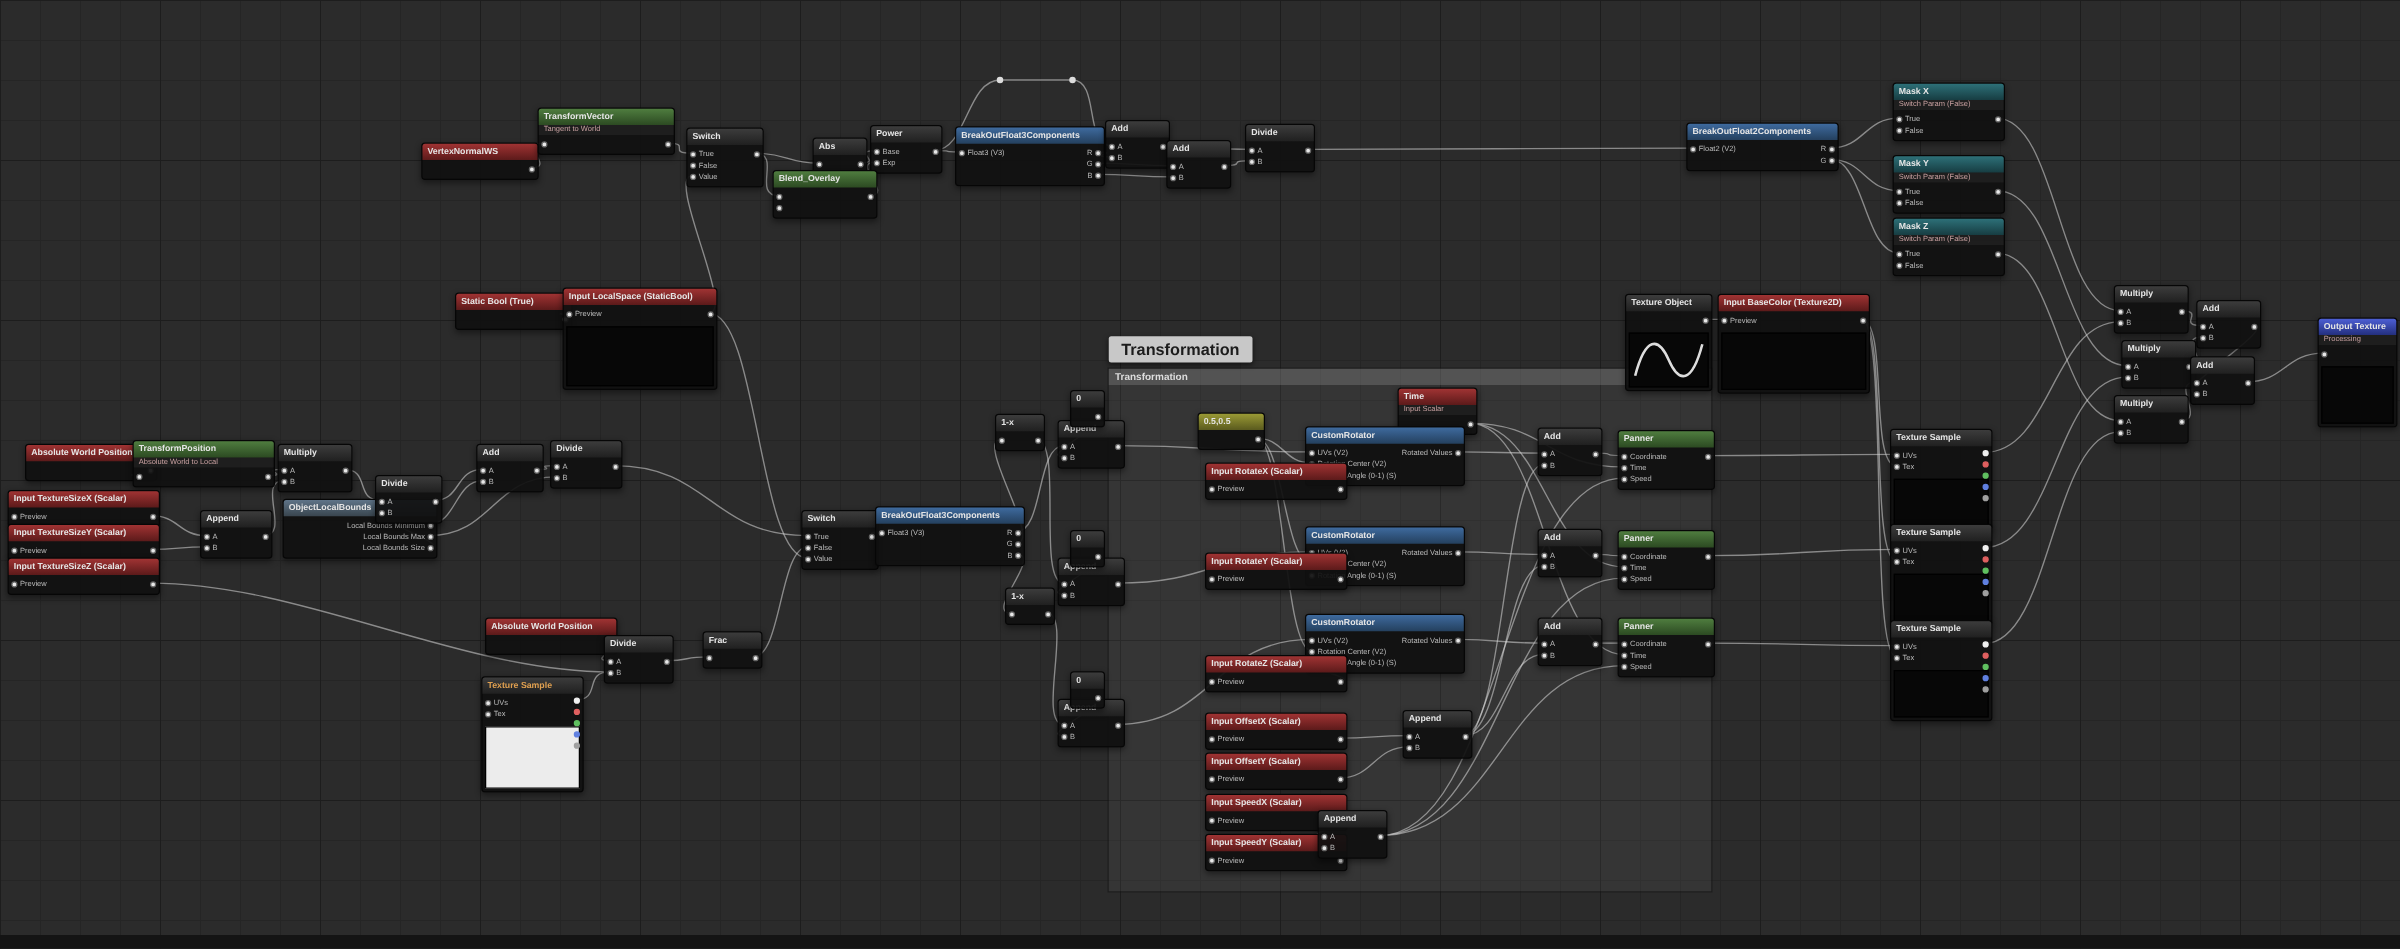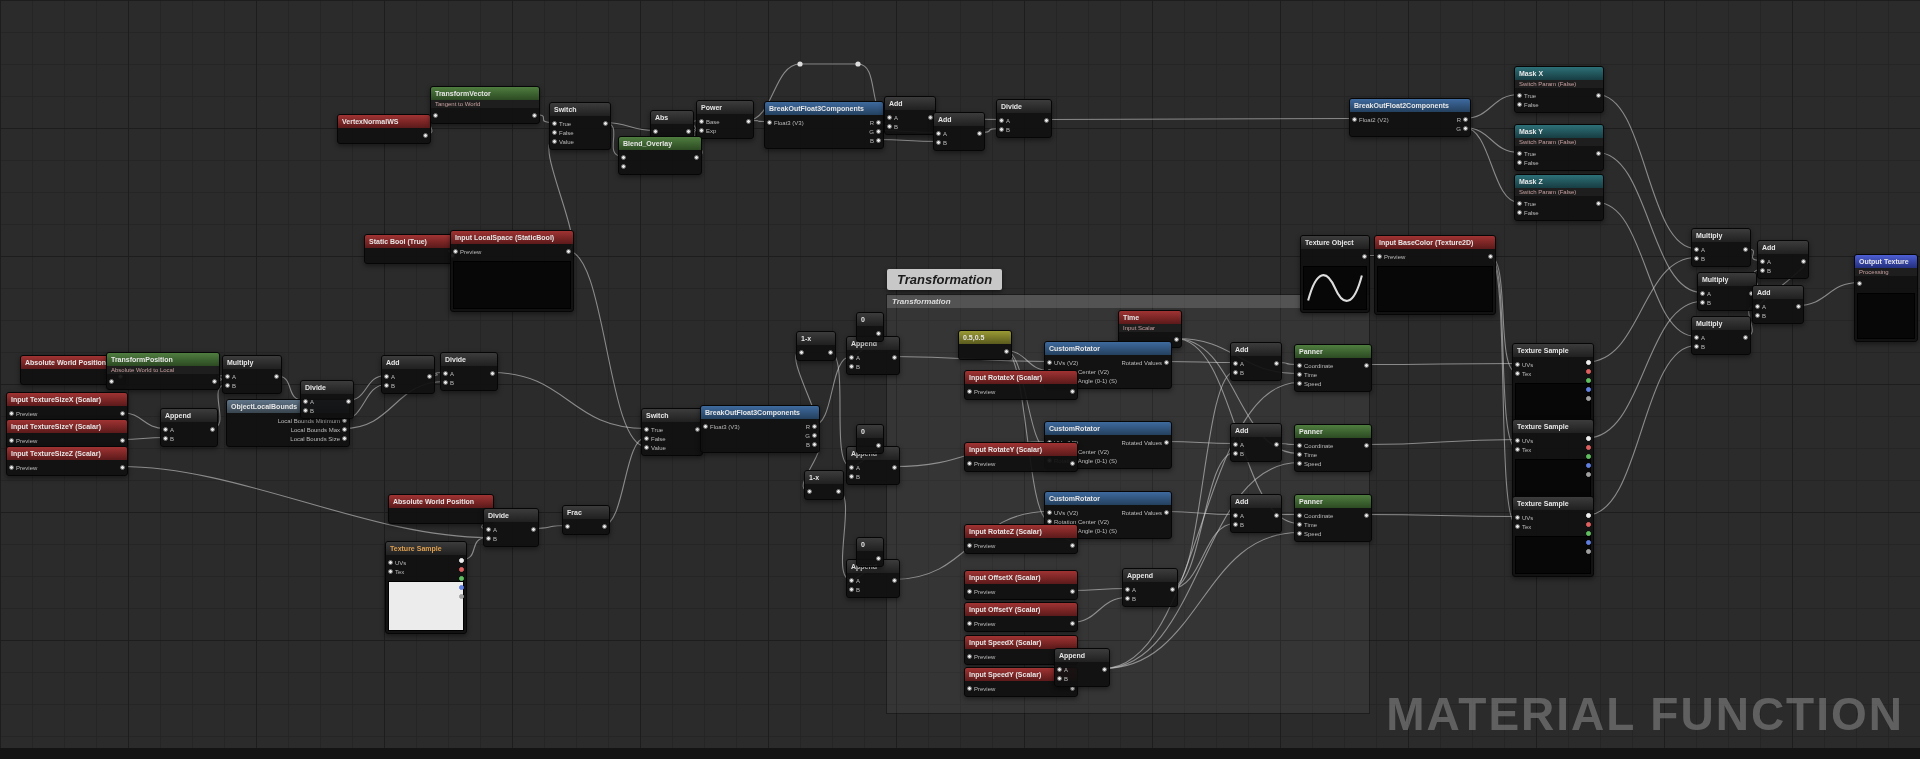--- a/index.html
+++ b/index.html
@@ -29,21 +29,21 @@
   .sub{height:8px;line-height:8px;font-size:6px;color:#c8a0a0;background:rgba(255,255,255,.05);padding:0 4px;white-space:nowrap;overflow:hidden;}
   .rows{padding:3px 2px;}
   .row{height:9px;display:flex;justify-content:space-between;align-items:center;font-size:6px;color:#bbb;}
   .side{display:flex;align-items:center;gap:2px;min-width:0;}
   .plabel{white-space:nowrap;}
   .pin{width:5px;height:5px;border-radius:50%;background:#e8e8e8;border:1px solid #666;box-sizing:border-box;flex:none;}
   .outdots{position:absolute;right:2px;top:16px;display:flex;flex-direction:column;gap:4px;}
   .preview{margin:2px;background:#070707;border:1px solid #000;}
   .preview svg{display:block;width:100%;height:100%;}
   .pv-white{background:#ececec;}
-  .comment{position:absolute;background:rgba(150,150,150,.10);border:1px solid rgba(0,0,0,.45);z-index:1;font-style:italic;}
+  .comment{position:absolute;background:rgba(150,150,150,.10);border:1px solid rgba(0,0,0,.45);z-index:1;}
   .comment-hdr{height:13px;line-height:13px;font-size:8px;color:#ddd;background:rgba(160,160,160,.28);padding:0 5px;font-weight:bold;}
   .comment-bubble{position:absolute;left:0;top:-26px;background:#c8c8c8;color:#1c1c1c;font-size:13px;font-weight:bold;padding:3px 10px;border-radius:2px;box-shadow:0 2px 4px rgba(0,0,0,.5);white-space:nowrap;}
   .watermark{position:absolute;right:16px;bottom:18px;font-size:46px;font-weight:bold;color:#969696;opacity:.5;letter-spacing:2px;z-index:4;}
   .bottom-bar{position:absolute;left:0;right:0;bottom:0;height:11px;background:#141414;z-index:5;}
 </style>
 </head>
 <body>
 
 <div id="canvas">
   <div class="comment" id="comment" style="left: 886px; top: 294px; width: 482px; height: 418px;">
@@ -1531,15 +1531,14 @@
         <div class="outdots">
           <span class="pin" style="background: rgb(240, 240, 240); border-color: rgb(240, 240, 240);"></span>
           <span class="pin" style="background: rgb(224, 96, 96); border-color: rgb(224, 96, 96);"></span>
           <span class="pin" style="background: rgb(96, 192, 96); border-color: rgb(96, 192, 96);"></span>
           <span class="pin" style="background: rgb(96, 128, 224); border-color: rgb(96, 128, 224);"></span>
           <span class="pin" style="background: rgb(160, 160, 160); border-color: rgb(160, 160, 160);"></span>
         </div>
         <div class="preview" style="height: 36px;"></div>
       </div>
     </div>
-  <div class="watermark">MATERIAL FUNCTION</div>
   <div class="bottom-bar"></div>
 </div>
 
 </body></html>

